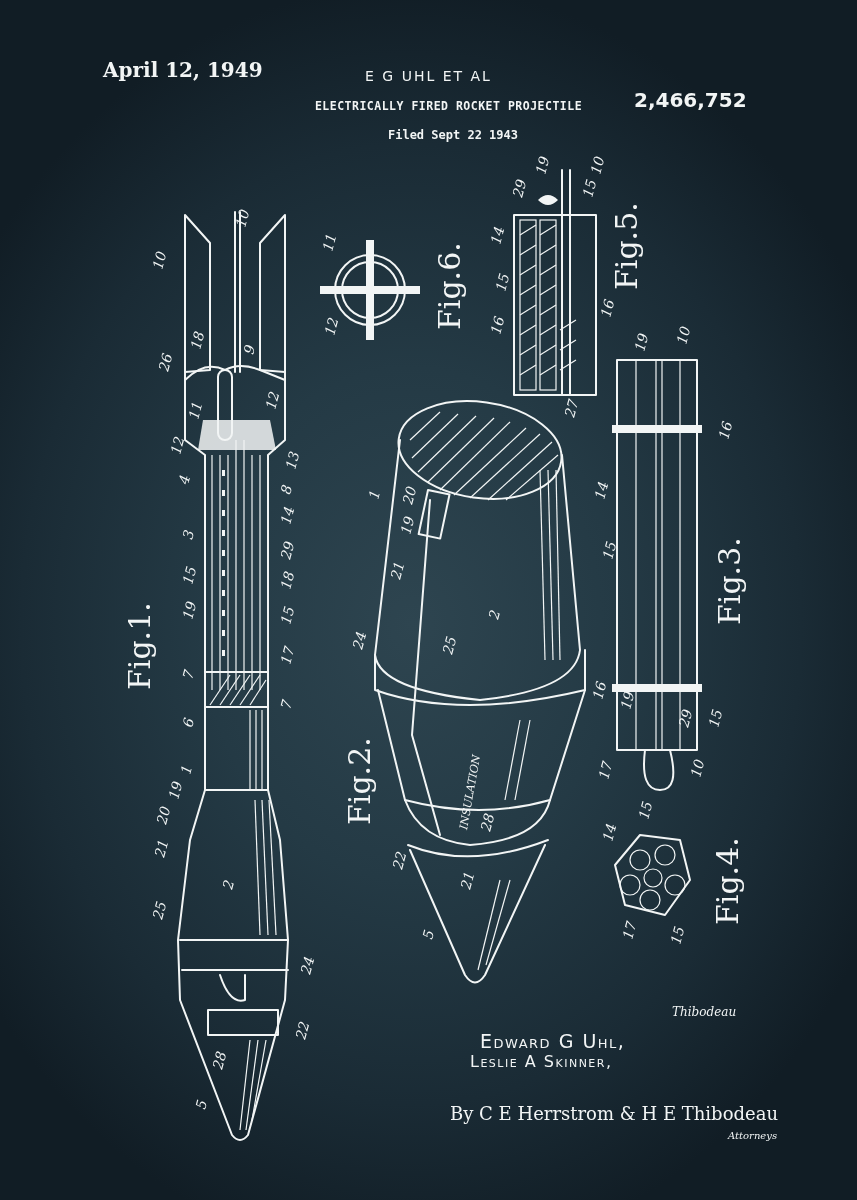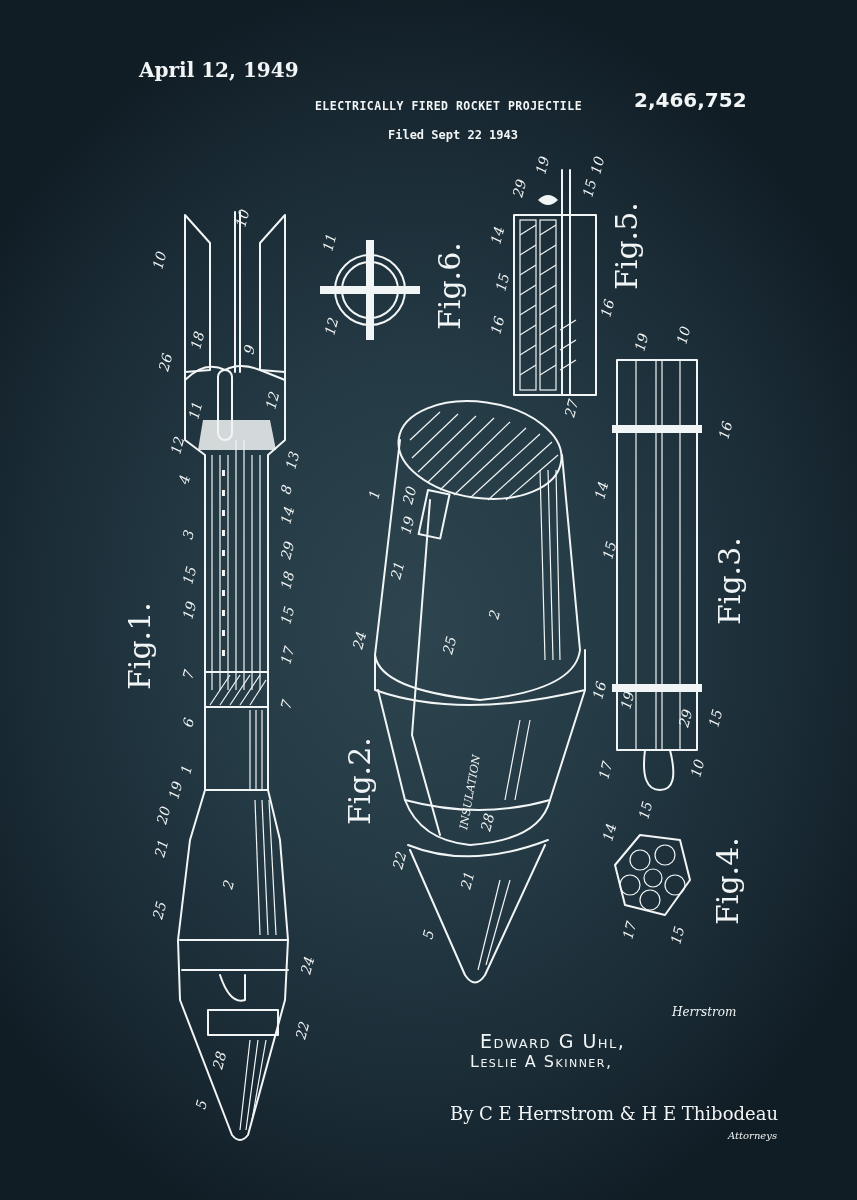--- a/index.html
+++ b/index.html
@@ -4,21 +4,21 @@
 <style>
   html, body { margin:0; padding:0; }
   body { width:857px; height:1200px; overflow:hidden; background:#1b2c36; }
   #poster {
     position:relative; width:857px; height:1200px; overflow:hidden;
     background:
       radial-gradient(ellipse 520px 640px at 48% 52%, #2e4550 0%, #243a45 40%, #1a2b35 75%, #111d25 100%);
     font-family:"DejaVu Serif", serif; color:#f4f6f6;
   }
   .txt { position:absolute; white-space:nowrap; color:#f2f5f5; }
-  #date { left:103px; top:58px; font-family:"DejaVu Serif", serif; font-weight:bold; font-size:20px;margin-left:36px; }
+  #date { left:103px; top:58px; font-family:"DejaVu Serif", serif; font-weight:bold; font-size:20px; }
   #patno { left:634px; top:60px; font-family:"DejaVu Sans", sans-serif; font-weight:bold; font-size:20px;margin-top:28px; }
   #inventor-head { left:0; width:857px; text-align:center; top:68px; font-family:"DejaVu Sans", sans-serif; font-size:14px; letter-spacing:2px; margin-left:0; }
   #title { left:0; width:897px; text-align:center; top:99px; font-family:"DejaVu Sans Mono", monospace; font-size:11.5px; font-weight:bold; letter-spacing:0.5px; }
   #filed { left:0; width:906px; text-align:center; top:128px; font-family:"DejaVu Sans Mono", monospace; font-size:12px; font-weight:bold; }
   #inventors-label { left:672px; top:1005px; font-family:"DejaVu Serif", serif; font-style:italic; font-size:12px; }
   #inv1 { left:480px; top:1030px; font-family:"DejaVu Sans", sans-serif; font-size:19px; letter-spacing:1.5px; font-variant:small-caps; }
   #inv2 { left:470px; top:1052px; font-family:"DejaVu Sans", sans-serif; font-size:16px; letter-spacing:1.5px; font-variant:small-caps; }
   #attys { left:450px; top:1103px; font-family:"DejaVu Serif", serif; font-size:18px; }
   #attys-label { left:728px; top:1130px; font-family:"DejaVu Serif", serif; font-style:italic; font-size:10px; }
   svg#drawings { position:absolute; left:0; top:0; }
@@ -27,20 +27,21 @@
   .fill { fill:#f2f5f5; stroke:none; }
   .num { fill:#f2f5f5; font-family:"DejaVu Serif", serif; font-style:italic; font-size:14px; }
   .fig { fill:#f2f5f5; font-family:"DejaVu Serif", serif; font-size:30px; }
 </style>
 </head>
 <body>
 
 <div id="poster">
 
   <div class="txt" id="date">April 12, 1949</div>
+  <div class="txt" id="inventor-head">E G UHL ET AL</div>
   <div class="txt" id="patno">2,466,752</div>
   <div class="txt" id="title">ELECTRICALLY FIRED ROCKET PROJECTILE</div>
   <div class="txt" id="filed">Filed Sept 22 1943</div>
 
   <svg id="drawings" width="857" height="1200" viewBox="0 0 857 1200">
 
     <g>
 
       <path class="ln" d="M185,215 L210,243 L210,370 L185,372 Z"></path>
       <path class="ln" d="M285,215 L260,243 L260,370 L285,372 Z"></path>
@@ -281,18 +282,18 @@
         <text x="490" y="832" transform="rotate(-75 490 832)">28</text>
         <text x="402" y="870" transform="rotate(-75 402 870)">22</text>
         <text x="470" y="890" transform="rotate(-75 470 890)">21</text>
         <text x="432" y="940" transform="rotate(-75 432 940)">5</text>
         <text x="467" y="830" font-size="11" transform="rotate(-80 467 830)">INSULATION</text>
       </g>
       <text class="fig" x="370" y="825" transform="rotate(-90 370 825)">Fig.2.</text>
     </g>
   </svg>
 
-  <div class="txt" id="inventors-label">Herrstrom</div>
+  <div class="txt" id="inventors-label">Thibodeau</div>
   <div class="txt" id="inv1">Edward G Uhl,</div>
   <div class="txt" id="inv2">Leslie A Skinner,</div>
   <div class="txt" id="attys">By C E Herrstrom &amp; H E Thibodeau</div>
   <div class="txt" id="attys-label">Attorneys</div>
 </div>
 
 </body></html>

